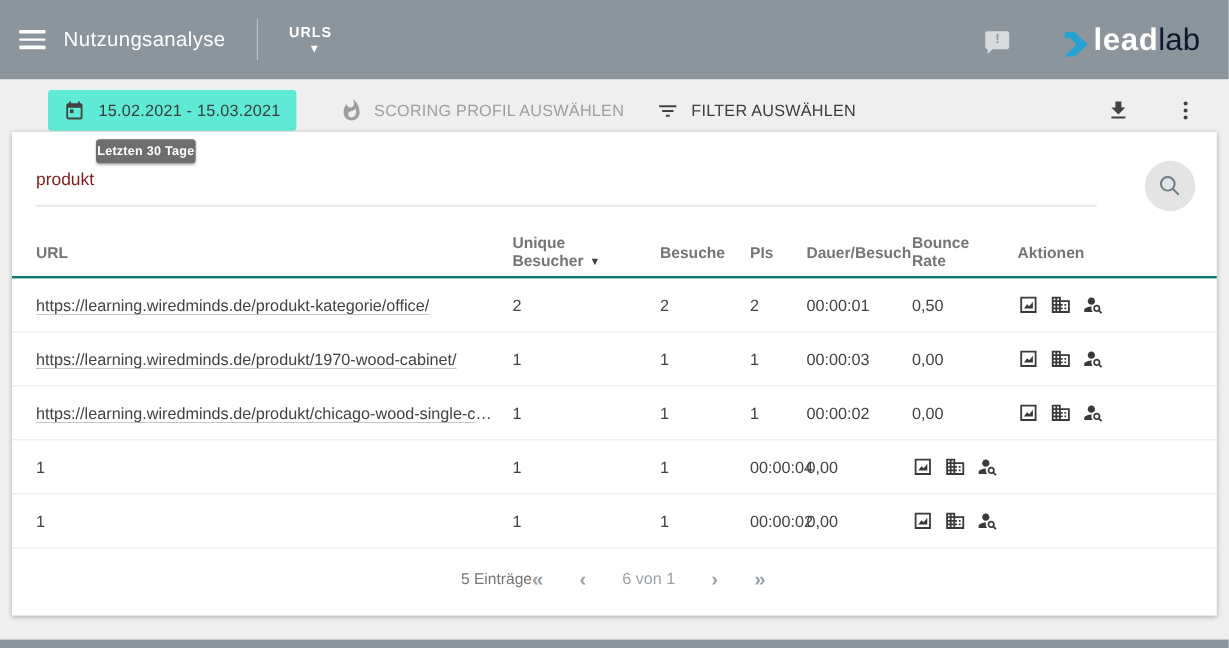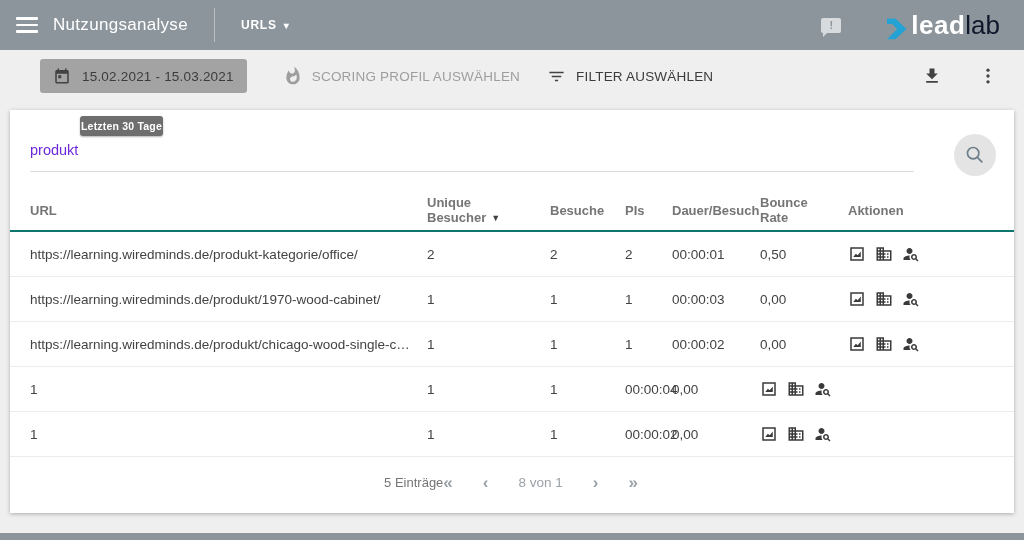--- a/index.html
+++ b/index.html
@@ -1,43 +1,43 @@
 <!DOCTYPE html>
 <html><head>
 <meta charset="utf-8">
 <style>
   * { margin:0; padding:0; box-sizing:border-box; }
   html,body { width:1024px; height:540px; overflow:hidden; background:#efefef;
               font-family:"Liberation Sans", sans-serif; }
   .page { position:relative; width:1024px; height:540px; }
 
   
-  .topbar { height:50px; background:#8c959c; display:flex; align-items:center; padding:0 24px 0 16px; }
+  .topbar { height:66px; background:#8c959c; display:flex; align-items:center; padding:0 24px 0 16px; }
   .hamburger { width:22px; display:flex; flex-direction:column; gap:4px; cursor:pointer; }
   .hamburger span { display:block; height:2.5px; background:#fff; border-radius:1px; }
   .app-title { color:#fff; font-size:17px; font-weight:500; letter-spacing:.3px; margin-left:15px; }
   .vdiv { width:1px; height:34px; background:rgba(255,255,255,.4); margin:0 26px; }
   .nav-urls { display:flex; align-items:center; color:#fff; font-size:12px; font-weight:700;
-              letter-spacing:.8px; cursor:pointer; }
+              letter-spacing:.8px; cursor:pointer;flex-direction:column; }
   .nav-urls .caret { font-size:10px; margin-left:7px; }
   .spacer { flex:1; }
   .feedback { position:relative; width:20px; height:15px; background:#d8dbdd; border-radius:2px;
               display:flex; align-items:center; justify-content:center;
               color:#8c959c; font-size:11px; font-weight:700; margin-right:46px; cursor:pointer; }
   .feedback::after { content:""; position:absolute; left:2px; bottom:-4px;
               border-left:5px solid #d8dbdd; border-bottom:5px solid transparent; }
   .logo { display:flex; align-items:flex-end; }
   .logo svg { margin-right:2px; }
   .logo .lead { color:#fff; font-size:26px; font-weight:700; letter-spacing:.5px; }
   .logo .lab  { color:#0f172a; font-size:26px; font-weight:300; }
 
   
   .toolbar { height:52px; display:flex; align-items:center; padding:0 26px 0 40px; }
   .tbtn { display:flex; align-items:center; cursor:pointer; }
-  .date-btn { background:#a3a3a3; border-radius:3px; padding:8px 13px;justify-content:space-between; }
+  .date-btn { background:#5eead4; border-radius:3px; padding:8px 13px;justify-content:space-between; }
   .date-btn svg { margin-right:11px; }
   .tlabel { font-size:13.5px; color:#3c3c3c; letter-spacing:.2px; }
   .filter-btn { margin-left:27px; }
   .filter-btn svg { margin-right:10px; }
   .scoring-btn { margin-left:36px; }
   .scoring-btn svg { margin-right:9px; }
   .tlabel.disabled { color:#9e9e9e; }
   .icon-btn { cursor:pointer; display:flex; align-items:center; }
   .download-btn { margin-right:36px; }
 
@@ -45,21 +45,21 @@
   .tooltip { position:absolute; left:80px; top:116px; z-index:6; background:#6e6e6e; color:#fff;
              font-size:10.5px; font-weight:700; letter-spacing:.2px; padding:4px 1px;
              border-radius:3px; box-shadow:0 1px 2px rgba(0,0,0,.3); }
 
   
   .card { position:absolute; left:10px; right:10px; top:110px; height:403px; background:#fff;
           box-shadow:0 1px 4px rgba(0,0,0,.28); }
 
   .search-row { position:relative; padding:26px 20px 0 20px; height:80px; }
   .search-input { width:calc(100% - 80px); border:none; outline:none; border-bottom:1px solid #dcdcdc;
-                  font-family:"Liberation Sans", sans-serif; font-size:14.5px; color:#6d28d9;
+                  font-family:"Liberation Sans", sans-serif; font-size:14.5px; color:#7f1d1d;
                   padding:6px 0 13px 0; background:transparent; }
   .search-btn { position:absolute; right:18px; top:24px; width:42px; height:42px; border-radius:50%;
                 background:#e4e4e4; display:flex; align-items:center; justify-content:center; cursor:pointer; }
 
   .grid { display:grid; grid-template-columns:minmax(0,1fr) 123px 75px 47px 88px 88px 166px;
           align-items:center; padding:0 10px; }
   .thead { height:42px; border-bottom:2px solid #0f766e; color:#757575; font-size:13px; font-weight:700; }
   .thead > div { padding-left:10px; }
   .sort-caret { font-size:9px; color:#424242; margin-left:5px; vertical-align:1px; }
 
@@ -308,21 +308,21 @@
             <use href="#i-person-search"></use>
           </svg>
       </div>
     </div>
 
     <div class="cfooter">
       <div>5 Einträge</div>
       <div class="pager">
         <span class="pg">«</span>
         <span class="pg">‹</span>
-        <span class="pglabel">8 von 1</span>
+        <span class="pglabel">6 von 1</span>
         <span class="pg">›</span>
         <span class="pg">»</span>
       </div>
     </div>
   </div>
 
   <div class="bottombar"></div>
 </div>
 
 </body></html>

